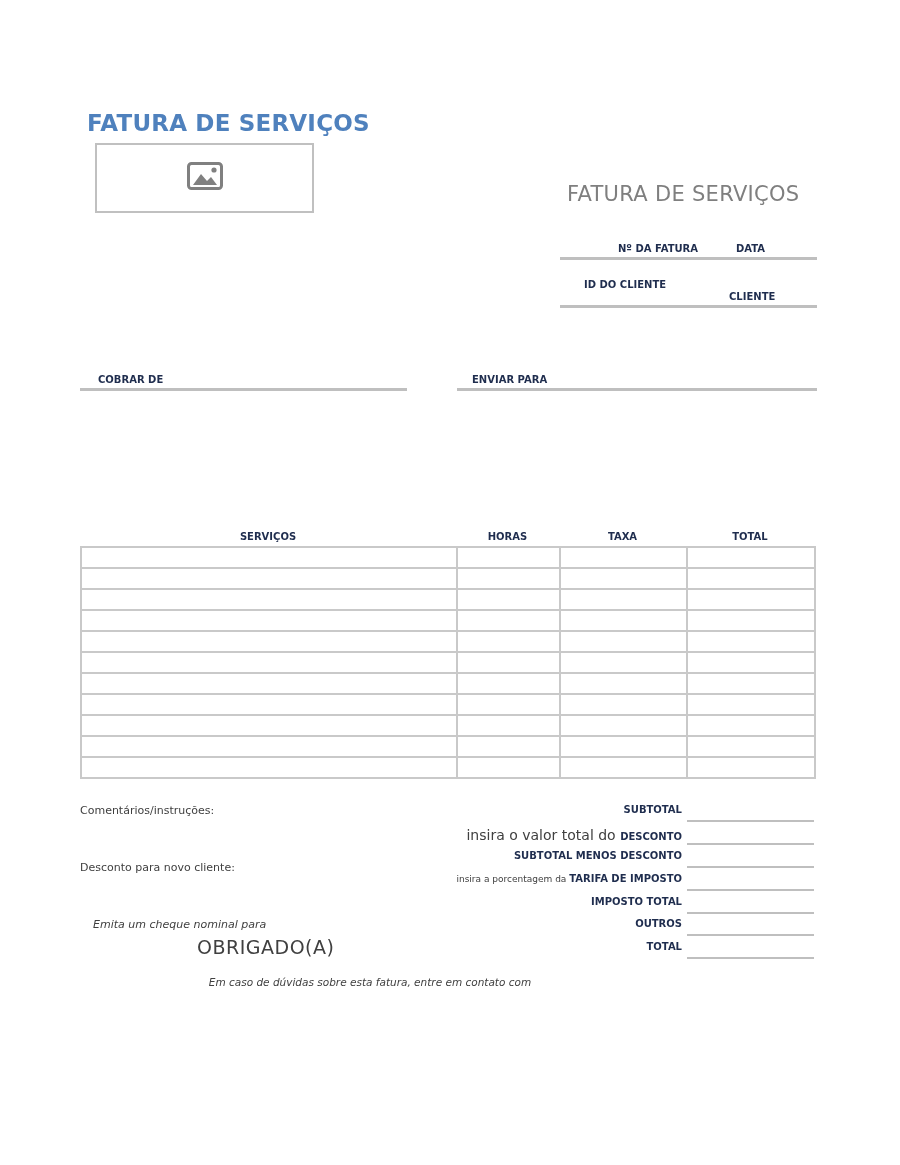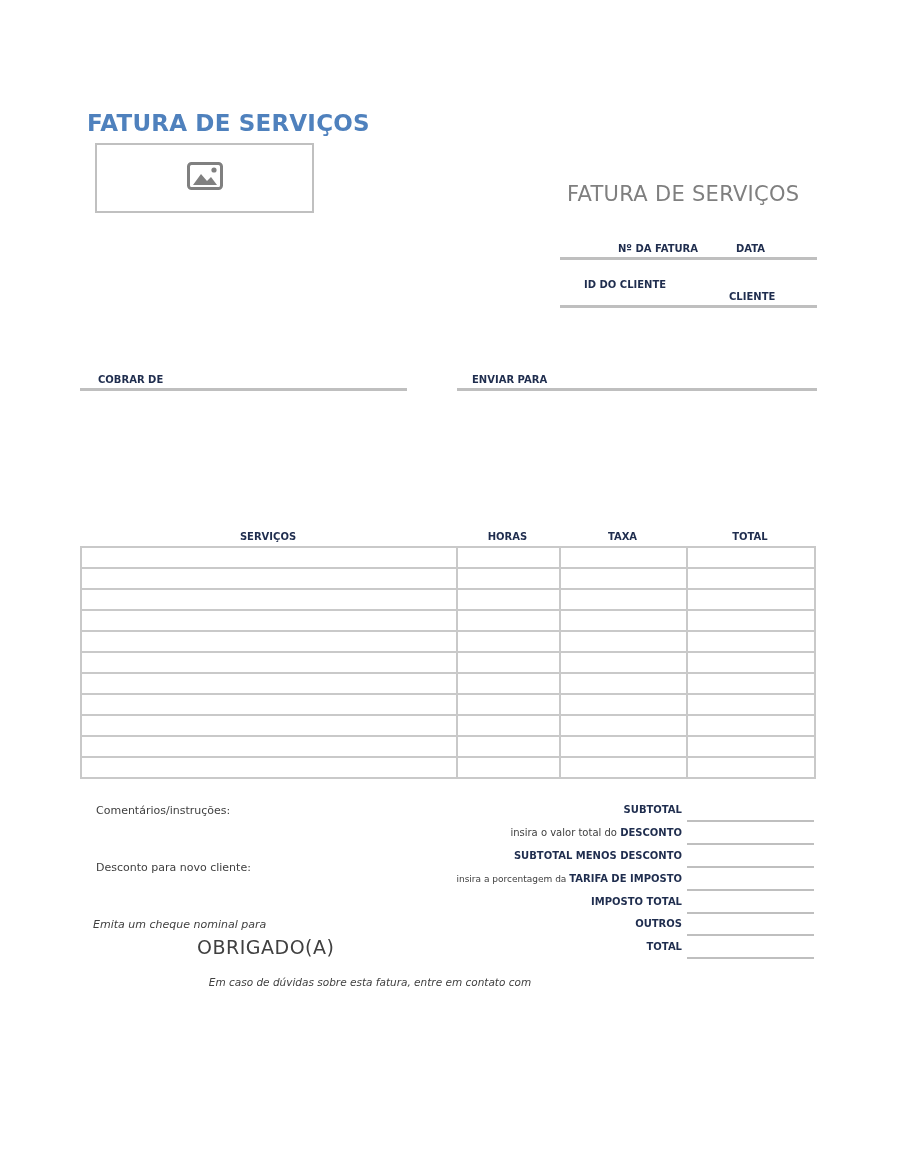--- a/index.html
+++ b/index.html
@@ -8,21 +8,21 @@
   .main-title { left: 87px; top: 110px; font-size: 23px; font-weight: bold; color: #4f81bd; letter-spacing: 0.2px; }
   .logo-box { left: 95px; top: 143px; width: 219px; height: 70px; border: 2px solid #c0c0c0; box-sizing: border-box; display: flex; align-items: center; justify-content: center; padding-bottom: 4px; }
   .logo-box svg { display: block; }
   .sub-title { left: 567px; top: 182px; font-size: 21px; color: #7f7f7f; font-weight: normal; letter-spacing: 0.3px; }
   .hdr { font-size: 10px; font-weight: bold; color: #1f2d4e; }
   .hline { height: 3px; background: #bfbfbf; }
   .lbl-small { font-size: 10px; font-weight: bold; color: #1f2d4e; }
   table.items { position: absolute; left: 80px; top: 546px; width: 734px; border-collapse: collapse; table-layout: fixed; }
   table.items td { border: 2px solid #c9c9c9; height: 19px; padding: 0; }
   .col-h { font-size: 10px; font-weight: bold; color: #1f2d4e; text-align: center; }
-  .plain { font-size: 11px; color: #404040; margin-left: 16px; }
+  .plain { font-size: 11px; color: #404040; }
   .sum-label { font-size: 10px; color: #404040; text-align: right; }
   .sum-label b { color: #1f2d4e; }
   .sum-line { left: 687px; width: 127px; height: 2px; background: #bfbfbf; }
   .thanks { left: 197px; top: 936px; font-size: 19px; color: #404040; letter-spacing: 0.5px; }
   .italic { font-style: italic; font-size: 11px; color: #404040; }
 </style>
 </head>
 <body>
 
 <div class="abs main-title">FATURA DE SERVIÇOS</div>
@@ -136,21 +136,21 @@
 
 <div class="abs plain" style="left:80px; top:804px;">Comentários/instruções:</div>
 <div class="abs plain" style="left:80px; top:861px;">Desconto para novo cliente:</div>
 <div class="abs italic" style="left:93px; top:918px;">Emita um cheque nominal para</div>
 <div class="abs thanks">OBRIGADO(A)</div>
 <div class="abs italic" style="left:0; width:740px; text-align:center; top:976px; font-size:10.5px;">Em caso de dúvidas sobre esta fatura, entre em contato com</div>
 
 <div class="abs sum-label" style="right:218px; top:804px;"><b>SUBTOTAL</b></div>
 <div class="abs sum-line" style="top:820px;"></div>
 
-<div class="abs sum-label" style="right:218px; top:827px;"><span style="font-size:10px;">insira o valor total do </span><b>DESCONTO</b></div>
+<div class="abs sum-label" style="right:218px; top:827px;"><span style="font-size:14px;">insira o valor total do </span><b>DESCONTO</b></div>
 <div class="abs sum-line" style="top:843px;"></div>
 
 <div class="abs sum-label" style="right:218px; top:850px;"><b>SUBTOTAL MENOS DESCONTO</b></div>
 <div class="abs sum-line" style="top:866px;"></div>
 
 <div class="abs sum-label" style="right:218px; top:873px;"><span style="font-size:9px;">insira a porcentagem da </span><b>TARIFA DE IMPOSTO</b></div>
 <div class="abs sum-line" style="top:889px;"></div>
 
 <div class="abs sum-label" style="right:218px; top:896px;"><b>IMPOSTO TOTAL</b></div>
 <div class="abs sum-line" style="top:912px;"></div>

